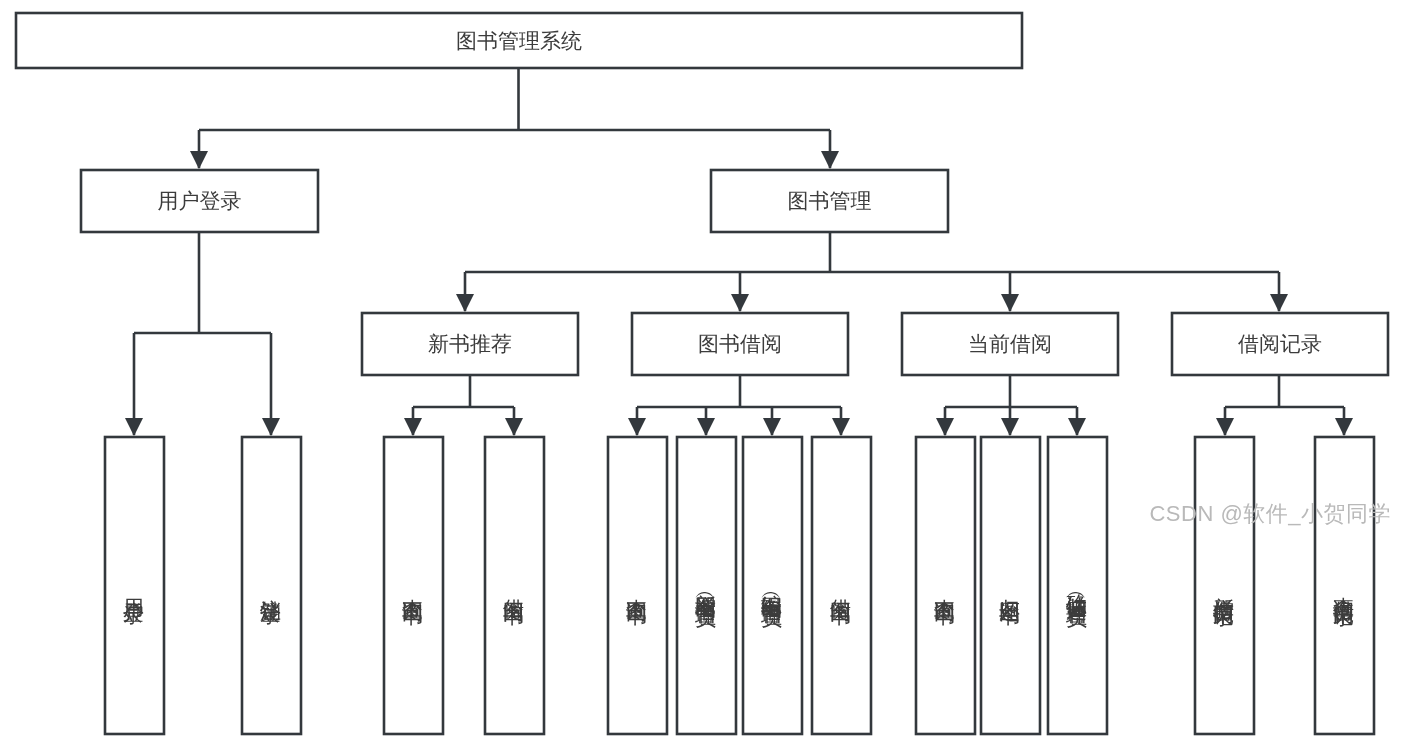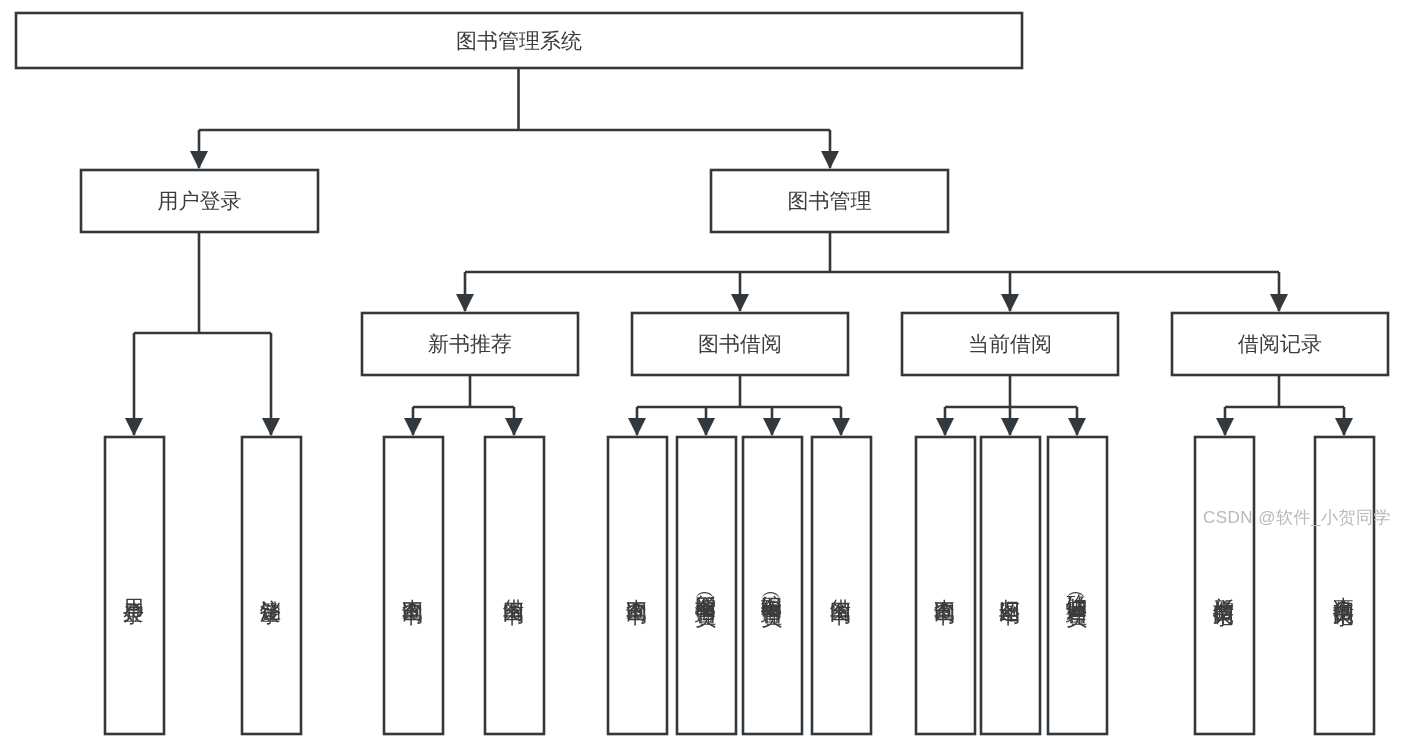--- a/index.html
+++ b/index.html
@@ -57,21 +57,21 @@
     text-orientation: upright;
     letter-spacing: 2px;
     dominant-baseline: central;
     text-anchor: middle;
   }
   .watermark-text {
     position: absolute;
     right: 14px;
     bottom: 4px;
     font-family: "Liberation Sans", "DejaVu Sans", sans-serif;
-    font-size: 17px;
+    font-size: 22px;
     color: #b9b9b9;
     white-space: nowrap;
     letter-spacing: 0.5px;
     user-select: none;
   }
 </style>
 </head>
 <body>
 
 <div id="diagram-root">

